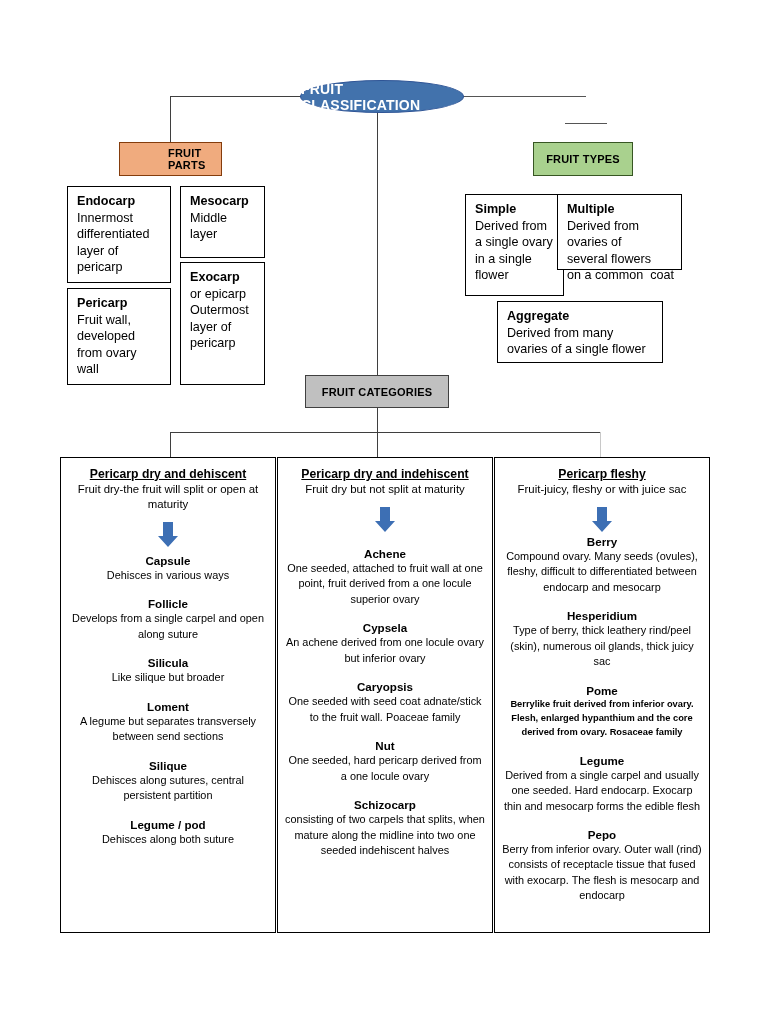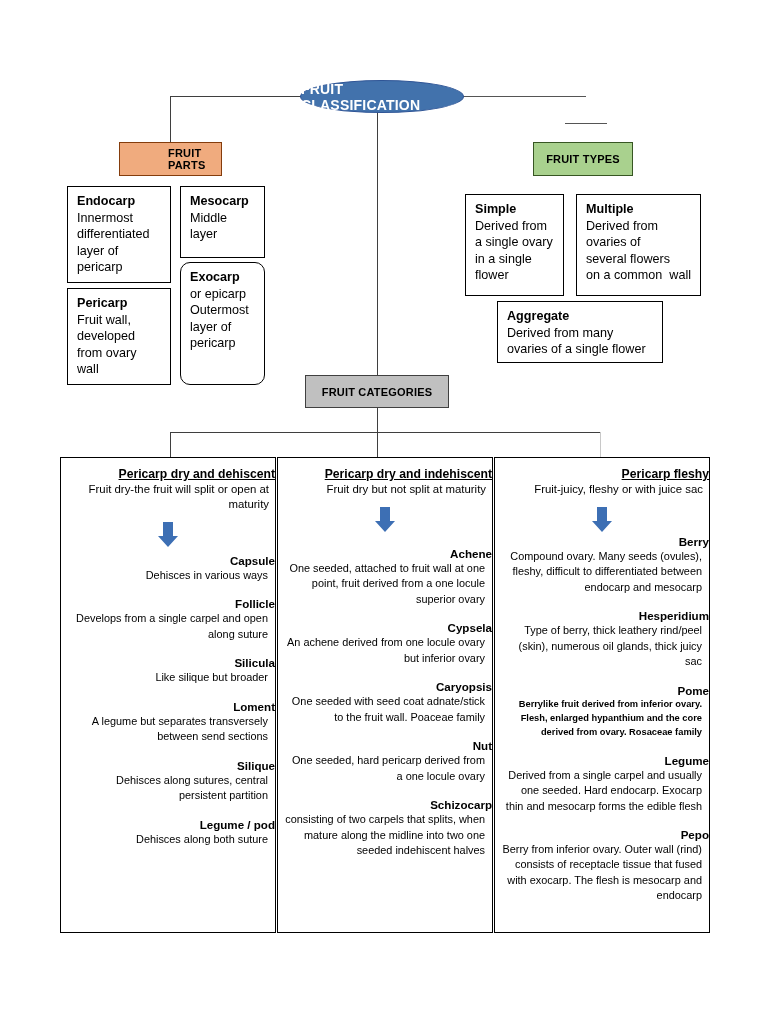--- a/index.html
+++ b/index.html
@@ -38,21 +38,21 @@
     border:1.6px solid #000;background:#fff;
     padding:6px 8px 6px 9px;
     font-size:12.6px;line-height:1.32;
   }
   .ibox b{font-weight:bold;}
   .ibox .ln{display:block;white-space:pre;}
 
   
   .col{
     border:1.8px solid #000;background:#fff;
-    text-align:right;
+    text-align:center;
   }
   .col-title{
     font-weight:bold;font-size:12.2px;text-decoration:underline;
     margin:9px 0 1px 0;
   }
   .col-sub{font-size:11.4px;line-height:1.3;margin:0 6px;}
   .arrow{margin:10px auto 6px auto;width:22px;height:26px;display:block;}
   .term{font-weight:bold;font-size:11.6px;margin-top:14px;}
   .term-first{margin-top:2px;}
   .desc{font-size:10.9px;line-height:1.42;margin:1px 7px 0 7px;}
@@ -102,42 +102,42 @@
     <span class="ln">from ovary</span>
     <span class="ln">wall</span>
   </div>
 
   <div class="abs ibox" style="left:180px;top:186px;width:85px;height:72px;">
     <b class="ln">Mesocarp</b>
     <span class="ln">Middle</span>
     <span class="ln">layer</span>
   </div>
 
-  <div class="abs ibox" style="left:180px;top:262px;width:85px;height:123px;border-radius:10px;">
+  <div class="abs ibox" style="left:180px;top:262px;width:85px;height:123px;">
     <b class="ln">Exocarp</b>
     <span class="ln">or epicarp</span>
     <span class="ln">Outermost</span>
     <span class="ln">layer of</span>
     <span class="ln">pericarp</span>
   </div>
 
   <div class="abs ibox" style="left:465px;top:194px;width:99px;height:102px;">
     <b class="ln">Simple</b>
     <span class="ln">Derived from</span>
     <span class="ln">a single ovary</span>
     <span class="ln">in a single</span>
     <span class="ln">flower</span>
   </div>
 
-  <div class="abs ibox" style="left:576px;top:194px;width:125px;height:102px;">
+  <div class="abs ibox" style="left:557px;top:194px;width:125px;height:76px;">
     <b class="ln">Multiple</b>
     <span class="ln">Derived from</span>
     <span class="ln">ovaries of</span>
     <span class="ln">several flowers</span>
-    <span class="ln">on a common  wall</span>
+    <span class="ln">on a common  coat</span>
   </div>
 
   <div class="abs ibox" style="left:497px;top:301px;width:166px;height:62px;">
     <b class="ln">Aggregate</b>
     <span class="ln">Derived from many</span>
     <span class="ln">ovaries of a single flower</span>
   </div>
 
   <div class="abs hdr hdr-gray" style="left:305px;top:375px;width:144px;height:33px;">
     <span>FRUIT CATEGORIES</span>

